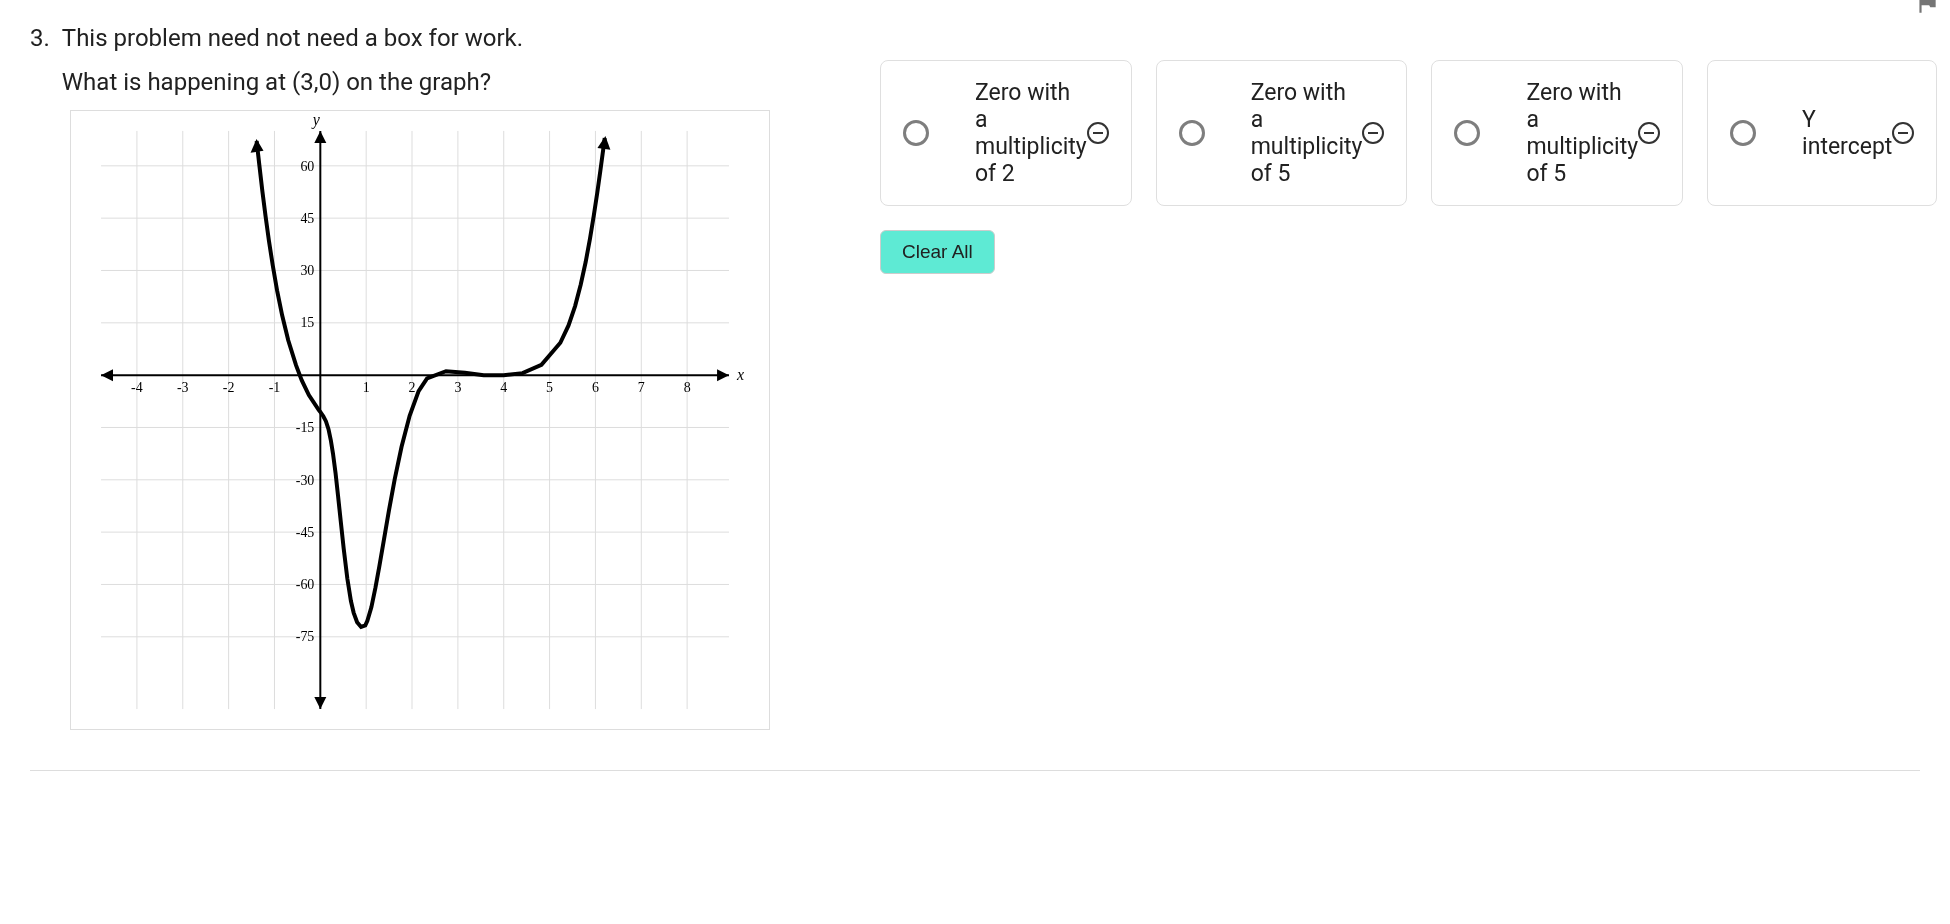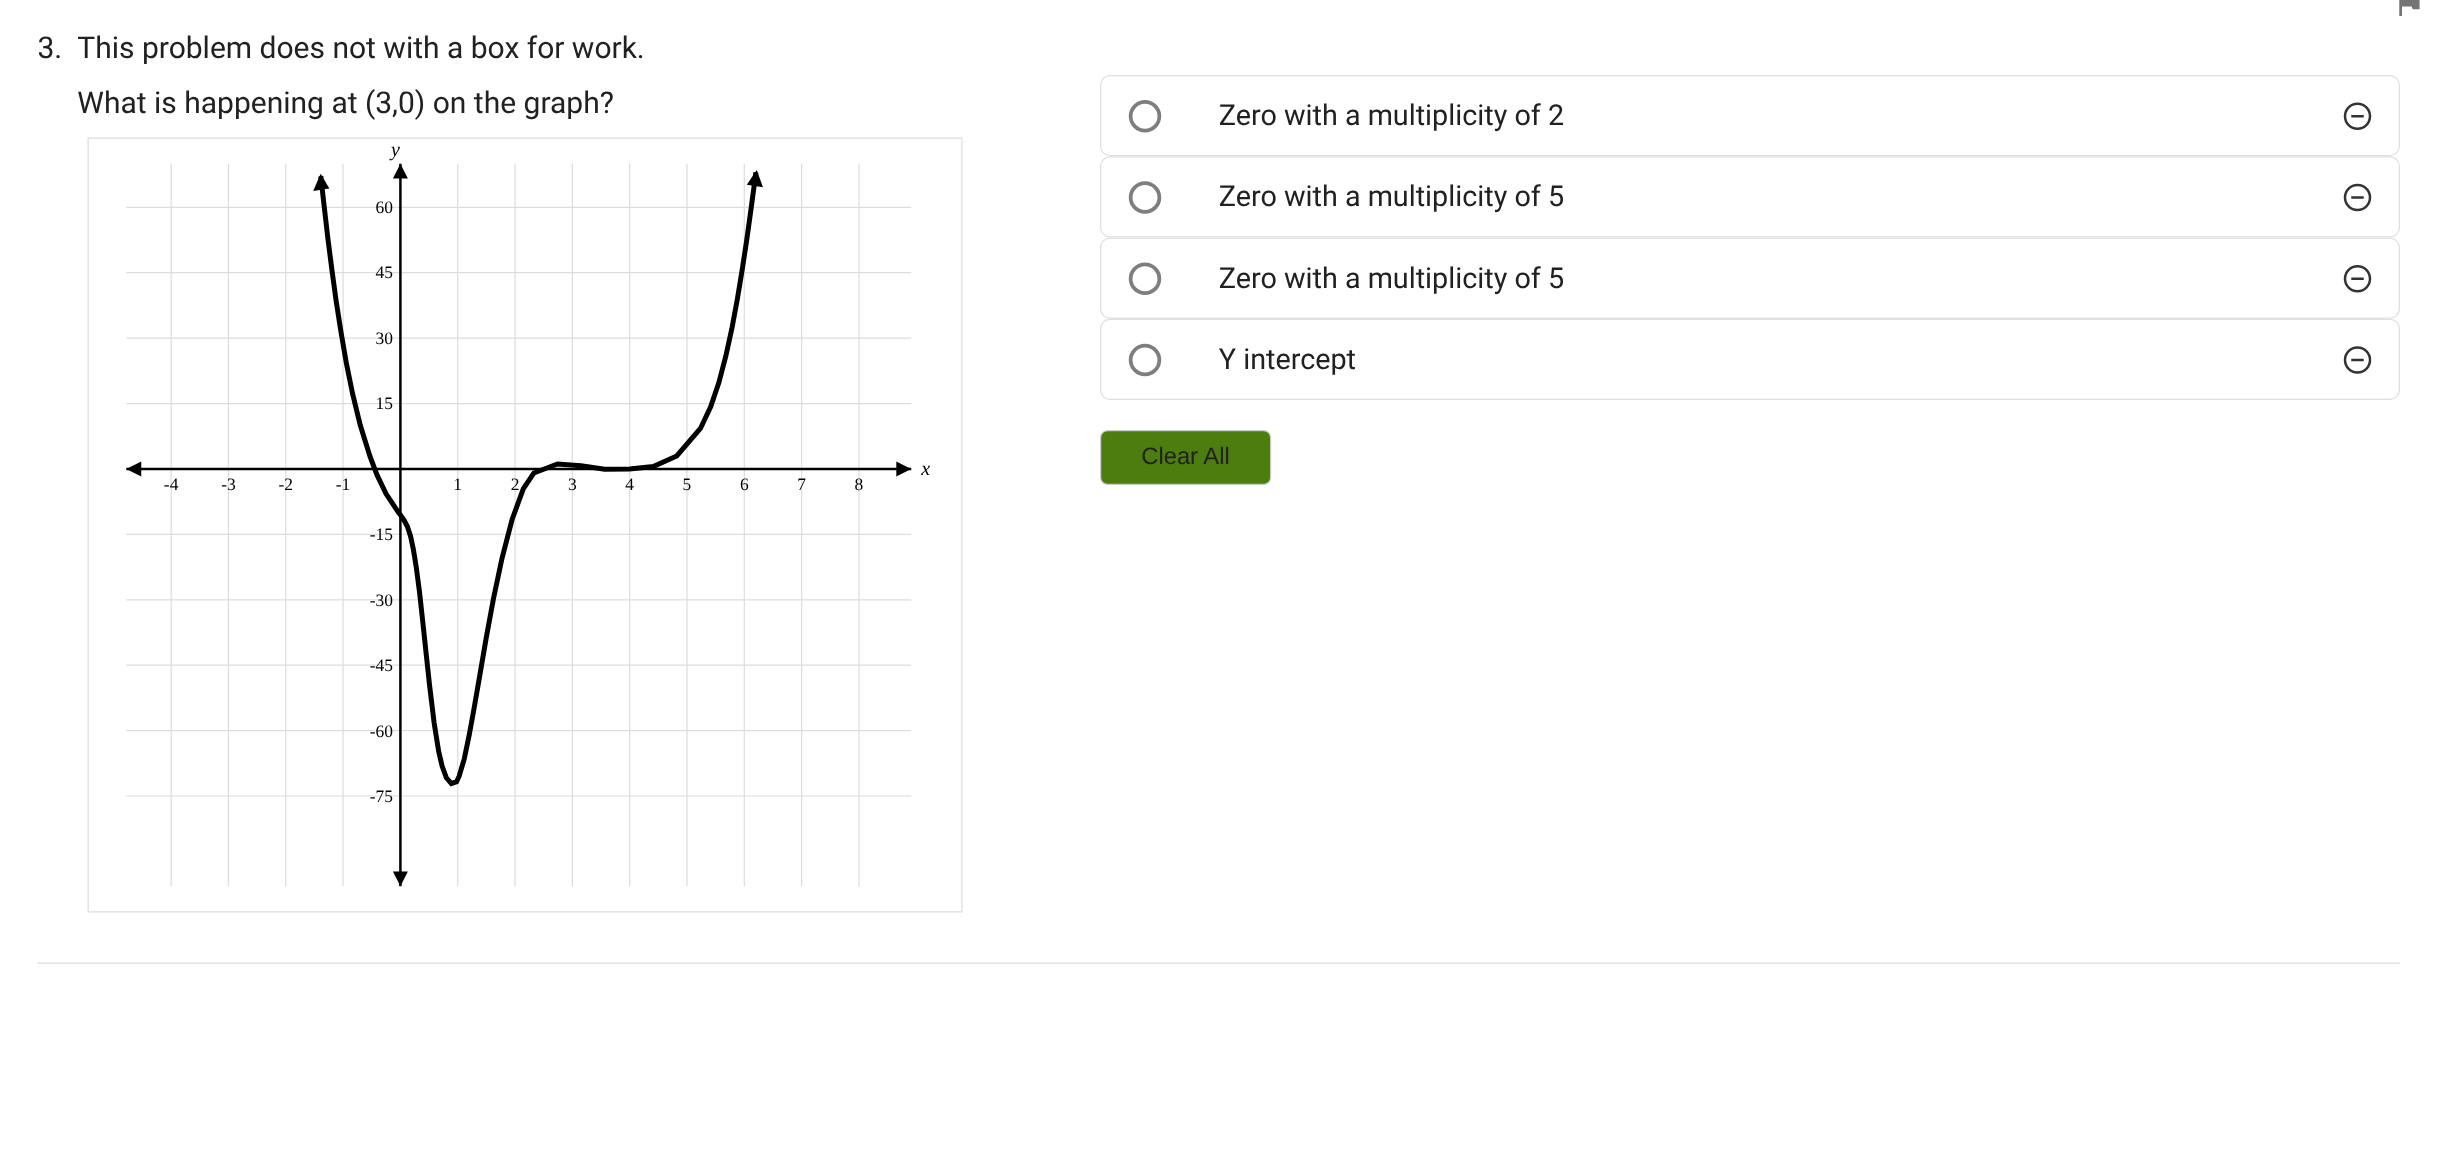--- a/index.html
+++ b/index.html
@@ -27,21 +27,21 @@
     .q-number { flex-shrink: 0; }
     .graph-box {
       margin-top: 10px;
       margin-left: 40px;
       width: 700px;
       height: 620px;
       border: 1px solid #ddd;
       position: relative;
       background: #fff;
     }
-    .options { display: flex; flex-direction: column; margin-top: 40px; }
+    .options { display: flex; flex-direction: row; gap: 24px; margin-top: 40px; }
     .option {
       display: flex;
       align-items: center;
       border: 1.5px solid #dfdfdf;
       border-radius: 8px;
       padding: 18px 22px;
       cursor: pointer;
       background: #fff;
     }
     .radio {
@@ -59,24 +59,24 @@
       border: 2px solid #333;
       display: flex; align-items: center; justify-content: center;
       flex-shrink: 0;
     }
     .remove-icon::before {
       content: '';
       width: 10px; height: 2px; background: #333;
     }
     .clear-btn {
       margin-top: 24px;
-      padding: 10px 32px;
+      padding: 10px 21px;
       border: 1.5px solid #ccc;
       border-radius: 6px;
-      background: #4d7c0f;
+      background: #5eead4;
       font-size: 19px;
       color: #212121;
       cursor: pointer;
     }
     .divider { border-top: 1px solid #ddd; margin-top: 40px; }
     svg.graph { width: 100%; height: 100%; }
     .grid-line { stroke: #ddd; stroke-width: 1; }
     .axis-line { stroke: #000; stroke-width: 2; }
     .curve { stroke: #000; stroke-width: 4; fill: none; }
     .tick-label { font-family: Georgia, serif; font-size: 14px; fill: #000; }
@@ -90,21 +90,21 @@
   <svg width="26" height="26" viewBox="0 0 24 24" fill="#757575">
       <path d="M5 3v18h2v-7h7l1 2h5V6h-6l-1-2H5z"></path>
     </svg>
 </div>
 
 <div class="container">
   <div class="left-panel">
     <div class="q-header">
       <div class="q-number">3.</div>
       <div>
-        <div>This problem does not with a box for work.</div>
+        <div>This problem need not need a box for work.</div>
         <div style="margin-top:8px;">What is happening at (3,0) on the graph?</div>
       </div>
     </div>
 
     <div class="graph-box">
       <svg class="graph" viewBox="0 0 700 620">
 
         <g>
           <line class="grid-line" x1="66" y1="20" x2="66" y2="600"></line>
           <line class="grid-line" x1="112" y1="20" x2="112" y2="600"></line>

